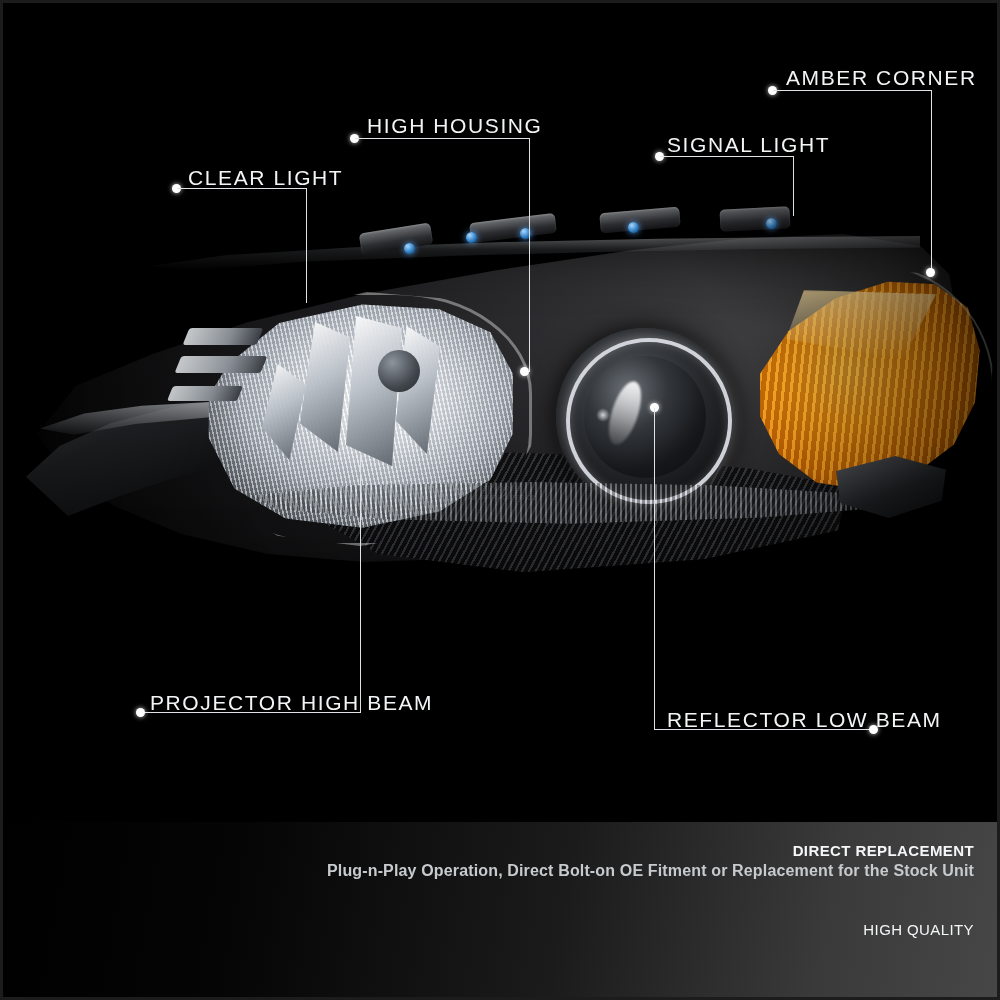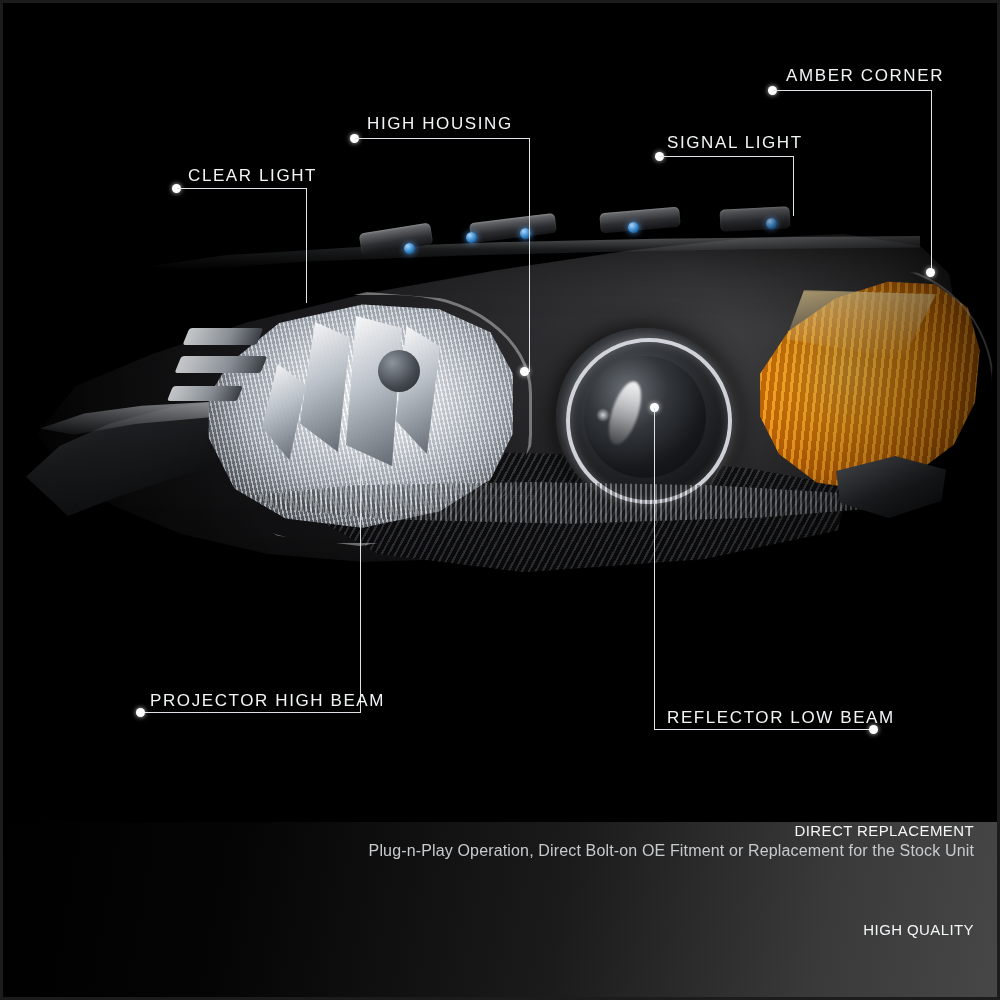--- a/index.html
+++ b/index.html
@@ -143,21 +143,21 @@
   
   #dot-stamp{position:absolute;left:463px;top:484px;color:#8d9095;opacity:.22;
     font-size:7px;line-height:9px;letter-spacing:.4px;white-space:pre;z-index:12;}
 
   
   #vignette{position:absolute;inset:0;pointer-events:none;z-index:20;
     background:radial-gradient(68% 58% at 50% 42%, rgba(0,0,0,0) 38%, rgba(0,0,0,.55) 74%, rgba(0,0,0,.95) 100%);}
 
   
   .callout{position:absolute;z-index:40;}
-  .co-label{position:absolute;color:#f2f4f6;font-size:17px;letter-spacing:1.6px;white-space:nowrap;}
+  .co-label{position:absolute;color:#f2f4f6;font-size:21px;letter-spacing:1.6px;white-space:nowrap;}
   .co-h{position:absolute;height:1px;background:#dfe2e6;}
   .co-v{position:absolute;width:1px;background:#dfe2e6;}
   .co-dot{position:absolute;width:9px;height:9px;border-radius:50%;background:#fff;
           box-shadow:0 0 5px rgba(255,255,255,.8);}
 
   
   #banner{position:absolute;left:0;top:822px;width:1000px;height:178px;z-index:50;
     background:linear-gradient(100deg,#000 0%,#050505 24%,#1b1b1b 56%,#3a3a3a 82%,#474747 100%);}
   .b-block{position:absolute;right:26px;text-align:right;}
   .b-title{color:#f4f6f8;font-size:15px;letter-spacing:.4px;margin-bottom:3px;}
@@ -258,21 +258,21 @@
 
   <div class="callout">
     <div class="co-dot" style="left:650px;top:403px;"></div>
     <div class="co-v" style="left:654px;top:408px;height:322px;"></div>
     <div class="co-h" style="left:654px;top:729px;width:220px;"></div>
     <div class="co-dot" style="left:869px;top:725px;"></div>
     <div class="co-label" style="left:667px;top:708px;">REFLECTOR LOW BEAM</div>
   </div>
 
   <div id="banner">
-    <div class="b-block" style="top:0;">
+    <div class="b-block" style="top:20px;font-weight:bold;">
       <div class="b-title">DIRECT REPLACEMENT</div>
       <div class="b-sub">Plug-n-Play Operation, Direct Bolt-on OE Fitment or Replacement for the Stock Unit</div>
     </div>
     <div class="b-block" style="top:51px;margin-top:48px;">
       <div class="b-title">HIGH QUALITY</div>
     </div>
   </div>
 
   <div id="frame"></div>
 </div>

